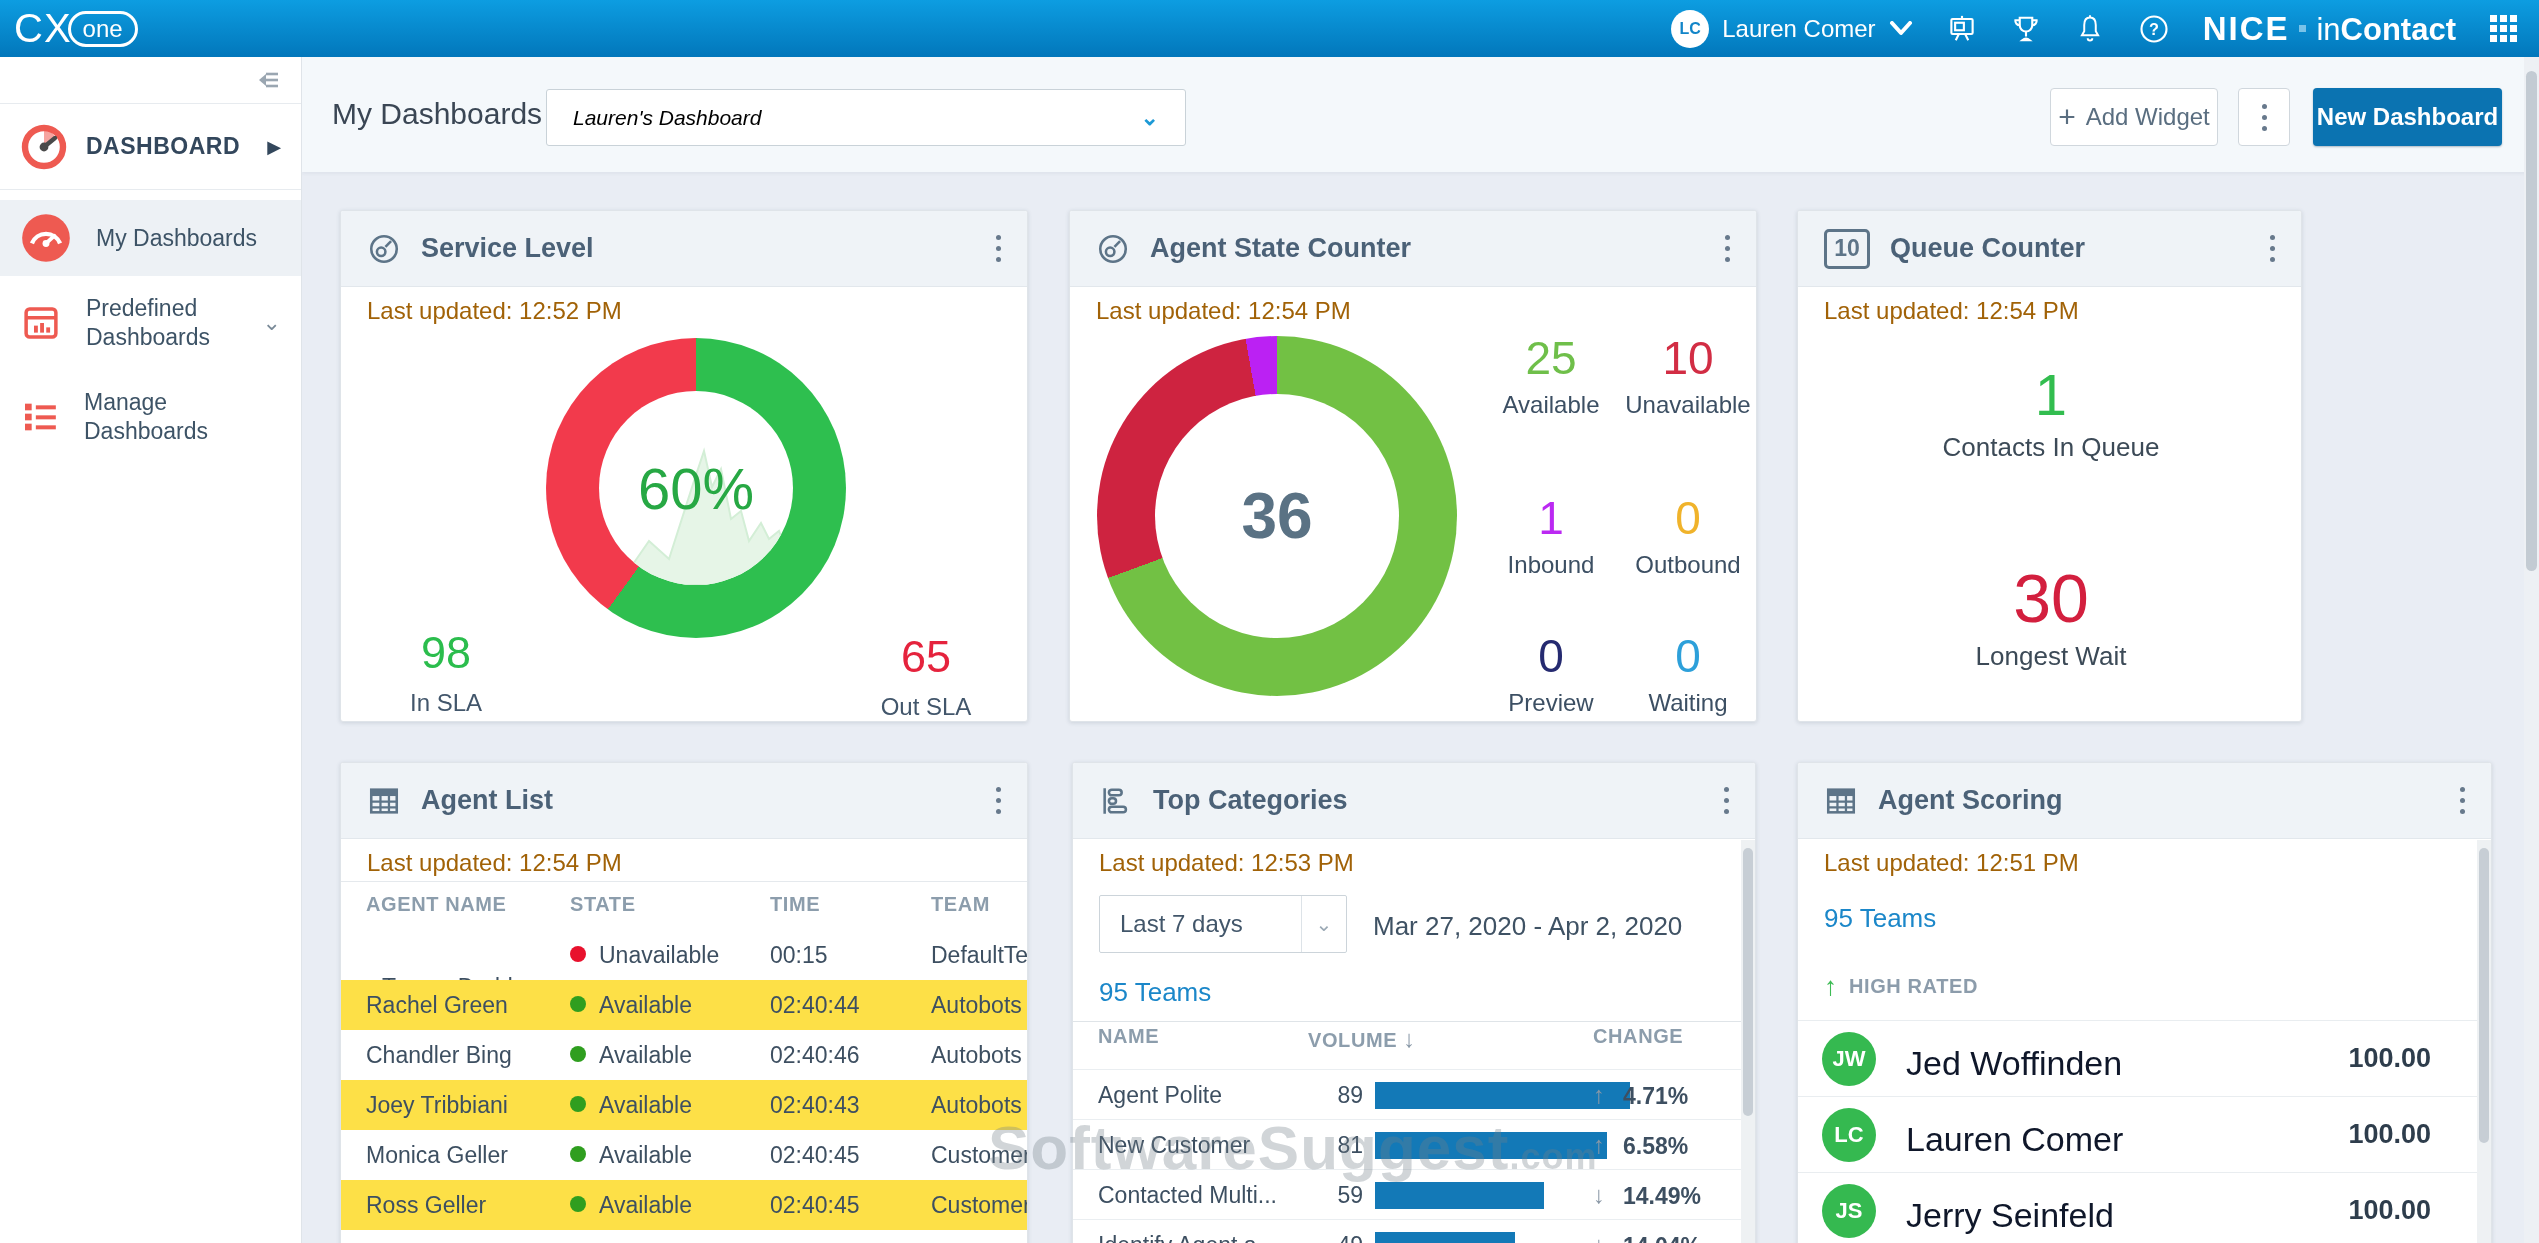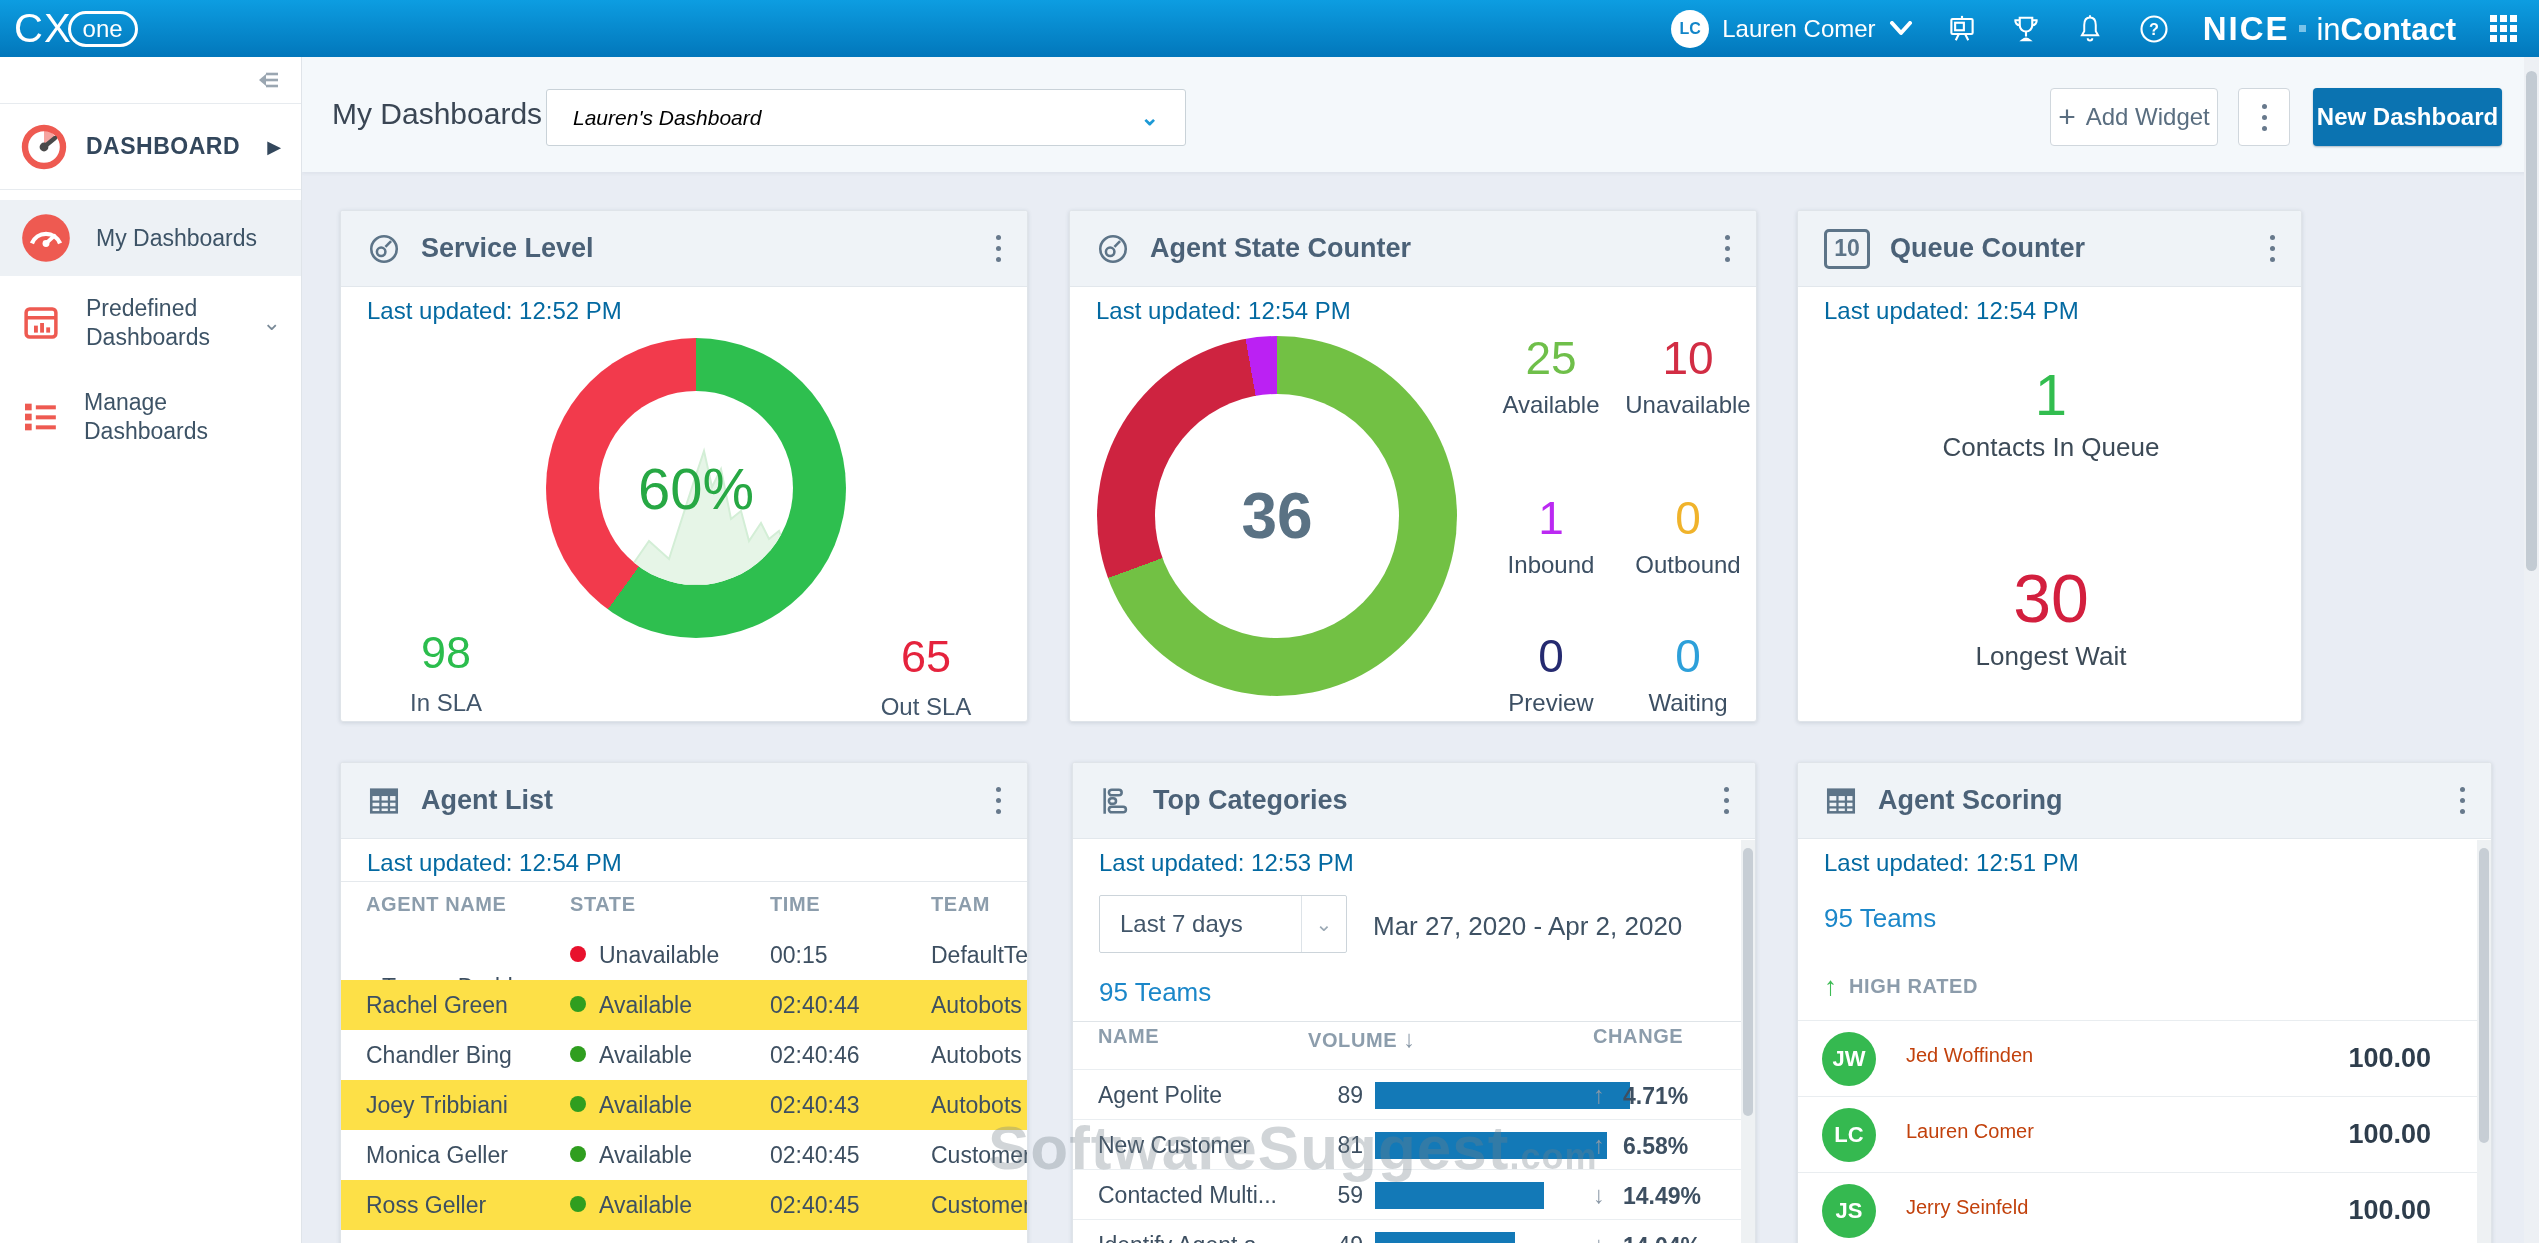--- a/index.html
+++ b/index.html
@@ -46,21 +46,21 @@
   .dash-select .chev { color:#1d9ad6; font-size:22px; font-weight:700; }
   .btn { position:absolute; top:31px; height:58px; border-radius:4px; display:flex; align-items:center; justify-content:center; font-size:24px; }
   .btn-ghost { background:#fff; border:1px solid #d0d7dd; color:#5a6e80; }
   .btn-primary { background:#0b73b1; color:#fff; font-weight:700; box-shadow:0 1px 2px rgba(0,40,70,.3); }
 
   
   .widget { position:absolute; background:#fff; border:1px solid #dfe4e9; border-radius:3px;
     box-shadow:0 1px 4px rgba(40,60,80,.15); overflow:hidden; }
   .whead { height:76px; background:#eff3f7; border-bottom:1px solid #e2e7ec; display:flex; align-items:center; padding:0 26px; }
   .wtitle { font-size:27px; font-weight:700; color:#4b6177; margin-left:20px; flex:1; }
-  .lastupd { position:absolute; left:26px; top:86px; font-size:24px; color:#0369a1; }
+  .lastupd { position:absolute; left:26px; top:86px; font-size:24px; color:#a16207; }
   .qicon { width:46px; height:40px; border:3px solid #5d7488; border-radius:5px; color:#5d7488; font-weight:700; font-size:23px; display:flex; align-items:center; justify-content:center; }
 
   .donut { position:absolute; border-radius:50%; }
   .donut-hole { position:absolute; background:#fff; border-radius:50%; display:flex; align-items:center; justify-content:center; overflow:hidden; }
   .donut-label { position:relative; z-index:2; }
 
   .sl-stat { position:absolute; width:150px; text-align:center; }
   .sl-stat .v { font-size:45px; }
   .sl-stat .l { font-size:24px; color:#42566b; margin-top:10px; }
 
@@ -82,21 +82,21 @@
   .range-select .val { font-size:24px; color:#42566a; padding-left:20px; flex:1; }
   .range-select .sep { width:1px; height:100%; background:#dde3e8; }
   .range-select .chev { width:44px; text-align:center; color:#9aa8b4; font-size:20px; }
 
   .vol-bar { position:absolute; height:27px; background:#1379b7; }
   .chg-arrow { position:absolute; font-size:24px; color:#8a98a6; }
   .chg-val { position:absolute; font-size:23px; font-weight:700; color:#3d4f61; }
 
   .score-row { position:absolute; left:0; width:100%; height:76px; border-top:1px solid #e9edf0;text-align:right; }
   .avatar-g { position:absolute; left:24px; top:11px; width:54px; height:54px; border-radius:50%; color:#fff; font-size:22px; font-weight:700; display:flex; align-items:center; justify-content:center; }
-  .score-name { position:absolute; left:108px; top:23px; font-size:20px; color:#c2410c; }
+  .score-name { position:absolute; left:108px; top:23px; font-size:34px; color:#0f172a; }
   .score-val { position:absolute; right:60px; top:22px; font-size:27px; font-weight:700; color:#2e3d4c; }
 
   .inner-scroll { position:absolute; right:0; width:14px; background:#eef1f3; }
   .inner-thumb { position:absolute; left:2px; width:10px; border-radius:5px; background:#c7ced5; }
 
   .watermark { position:absolute; left:988px; top:1112px; z-index:15; pointer-events:none;
     font-weight:700; font-size:62px; color:rgba(115,126,138,.33); letter-spacing:1px; white-space:nowrap; }
   .watermark .suffix { font-size:36px; font-weight:700; }
 
   .page-scroll { position:absolute; right:0; top:57px; width:15px; height:1186px; background:#edf0f4; z-index:40; }

